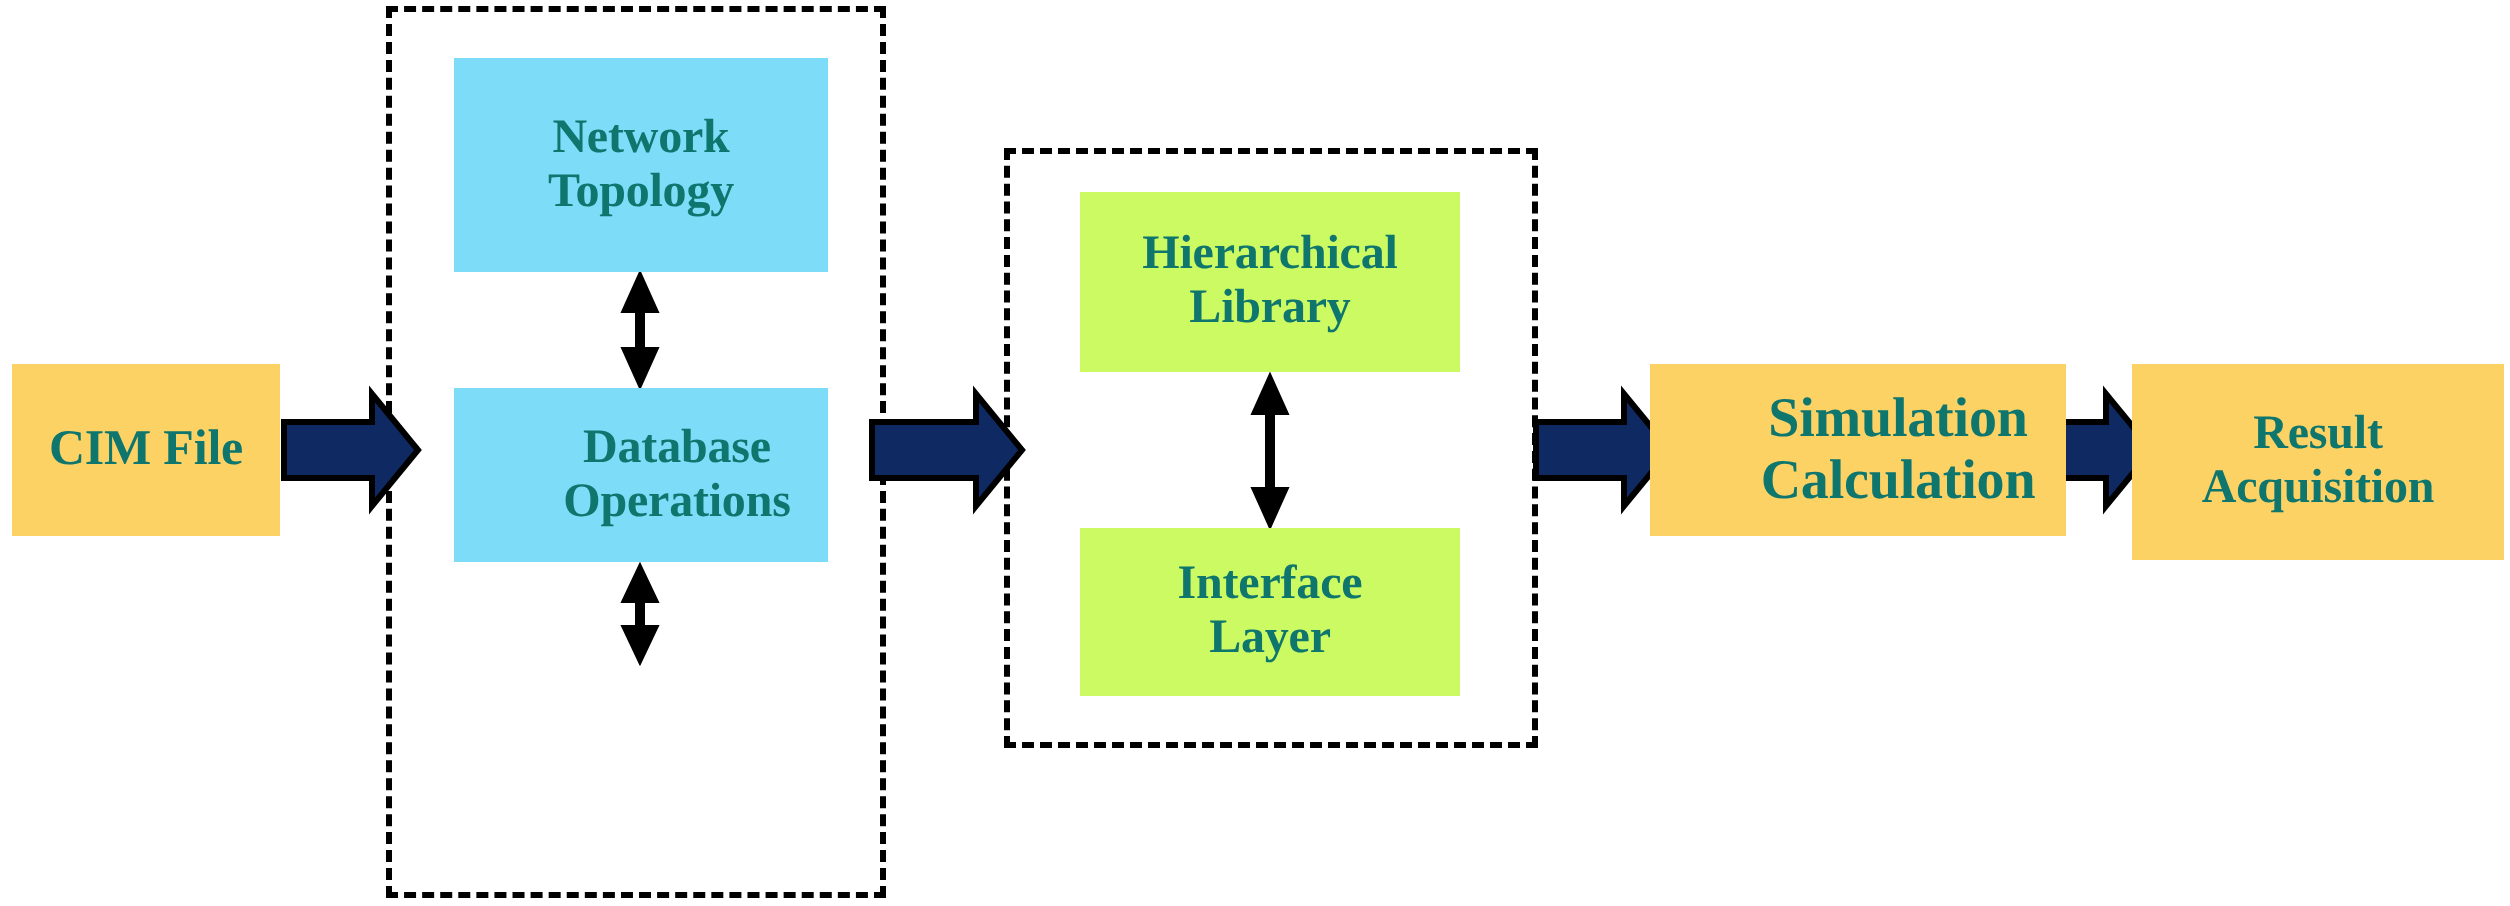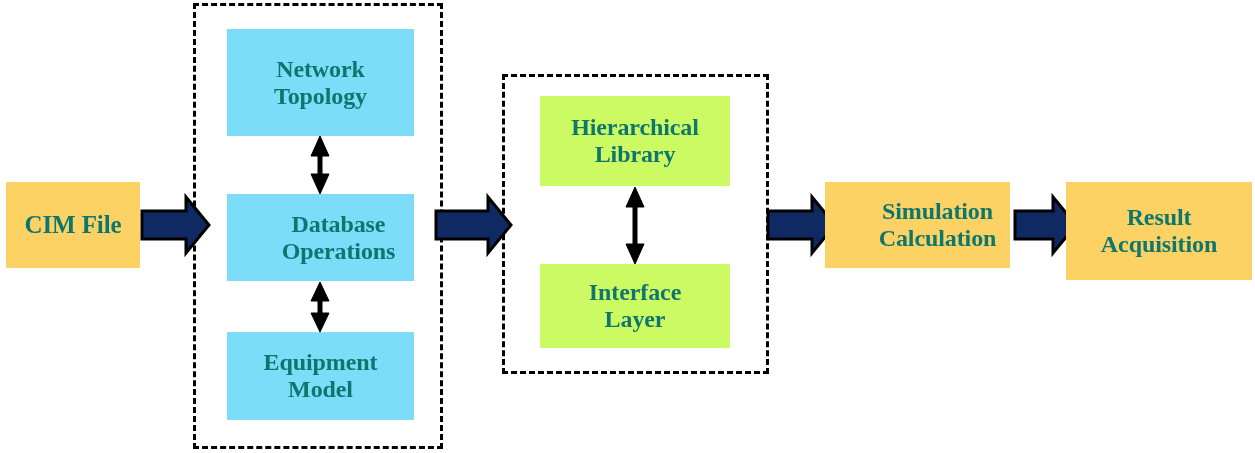--- a/index.html
+++ b/index.html
@@ -86,28 +86,26 @@
   </svg>
 
   <div class="box box-yellow" style="left:6px; top:182px; width:134px; height:86px; font-size:25px;">CIM File</div>
 
   <div class="box box-blue" style="left:227px; top:29px; width:187px; height:107px; font-size:24px;">Network
 Topology</div>
 
   <div class="box box-blue" style="left:227px; top:194px; width:187px; height:87px; font-size:24px;padding-left:36px;">Database
 Operations</div>
 
-  <div class="box box-blue" style="left:227px; top:332px; width:187px; height:88px; font-size:24px;">Equipment
-Model</div>
 
   <div class="box box-green" style="left:540px; top:264px; width:190px; height:84px; font-size:24px;">Interface
 Layer</div>
 
   <div class="box box-green" style="left:540px; top:96px; width:190px; height:90px; font-size:24px;">Hierarchical
 Library</div>
 
-  <div class="box box-yellow" style="left:825px; top:182px; width:185px; height:86px; font-size:24px;padding-left:40px;">Simulation
+  <div class="box box-yellow" style="left:825px; top:182px; width:208px; height:86px; font-size:28px;padding-left:40px;">Simulation
 Calculation</div>
 
   <div class="box box-yellow" style="left:1066px; top:182px; width:186px; height:98px; font-size:24px;">Result
 Acquisition</div>
 
 </div>
 
 </body></html>

